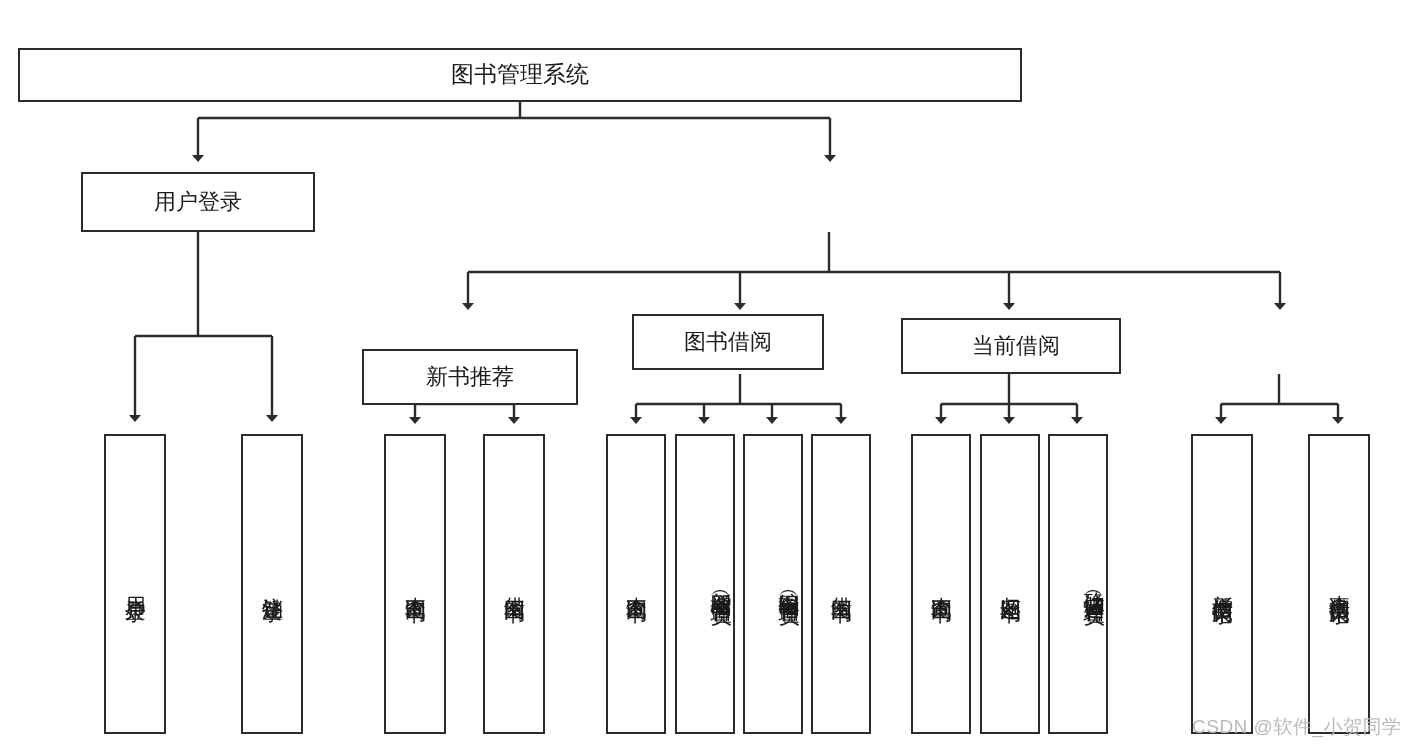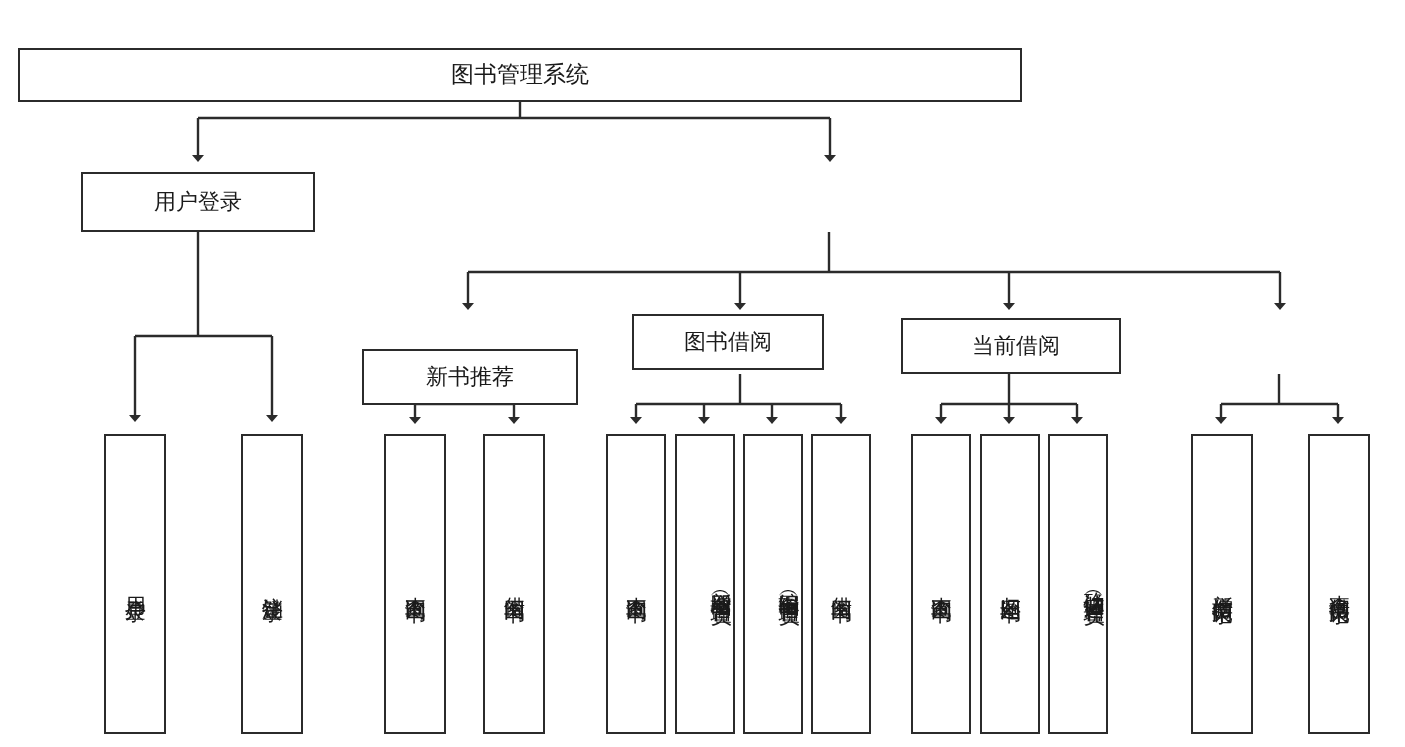--- a/index.html
+++ b/index.html
@@ -171,14 +171,15 @@
     <span>确认归还（管理员）</span>
   </div>
 
   <div class="node v" style="left:1191px; top:434px; width:62px; height:300px;">
     <span>新增借阅记录</span>
   </div>
   <div class="node v" style="left:1308px; top:434px; width:62px; height:300px;">
     <span>查询借阅记录</span>
   </div>
 
+  <div class="watermark" style="left:1192px; top:714px;">CSDN @软件_小贺同学</div>
 
 </div>
 
 </body></html>

